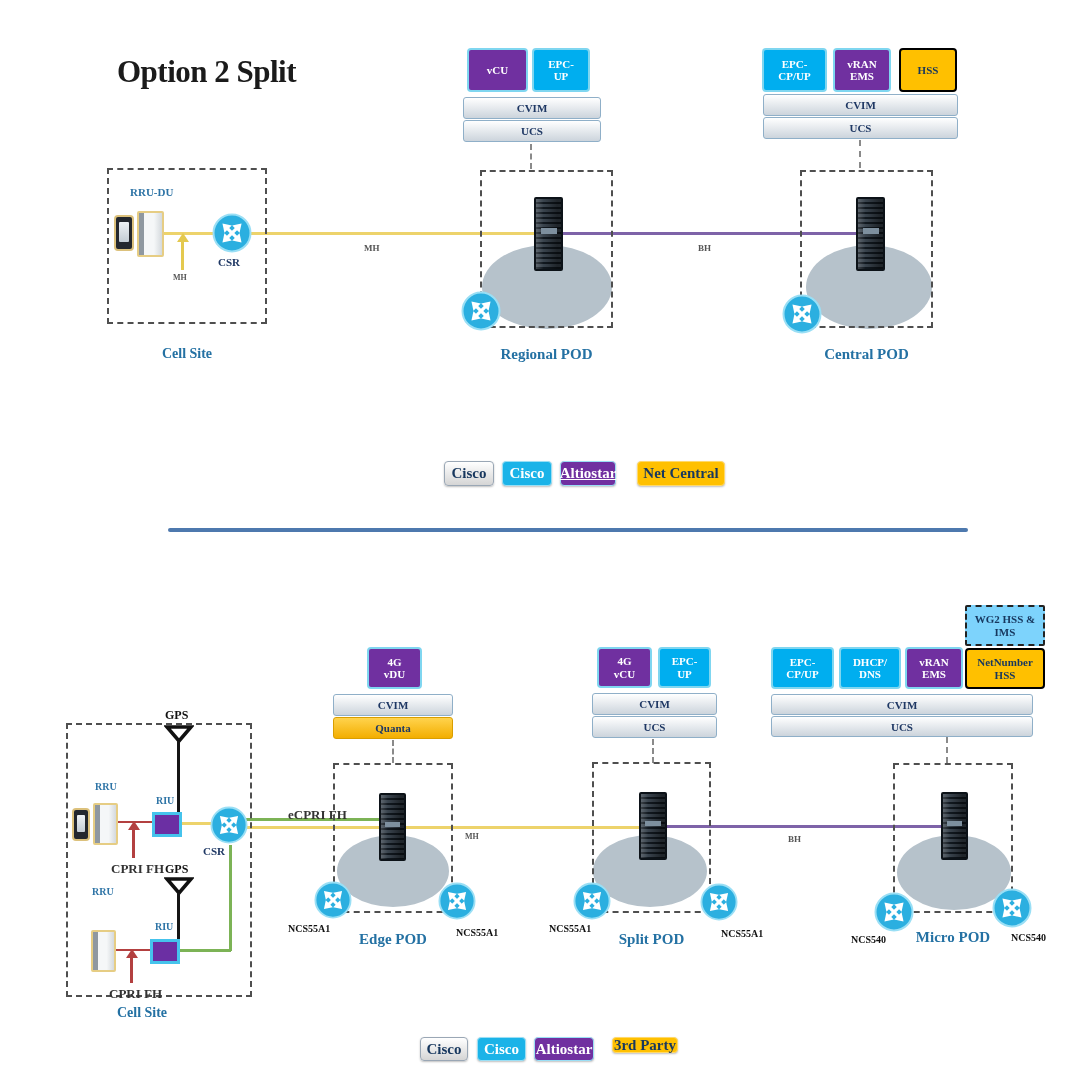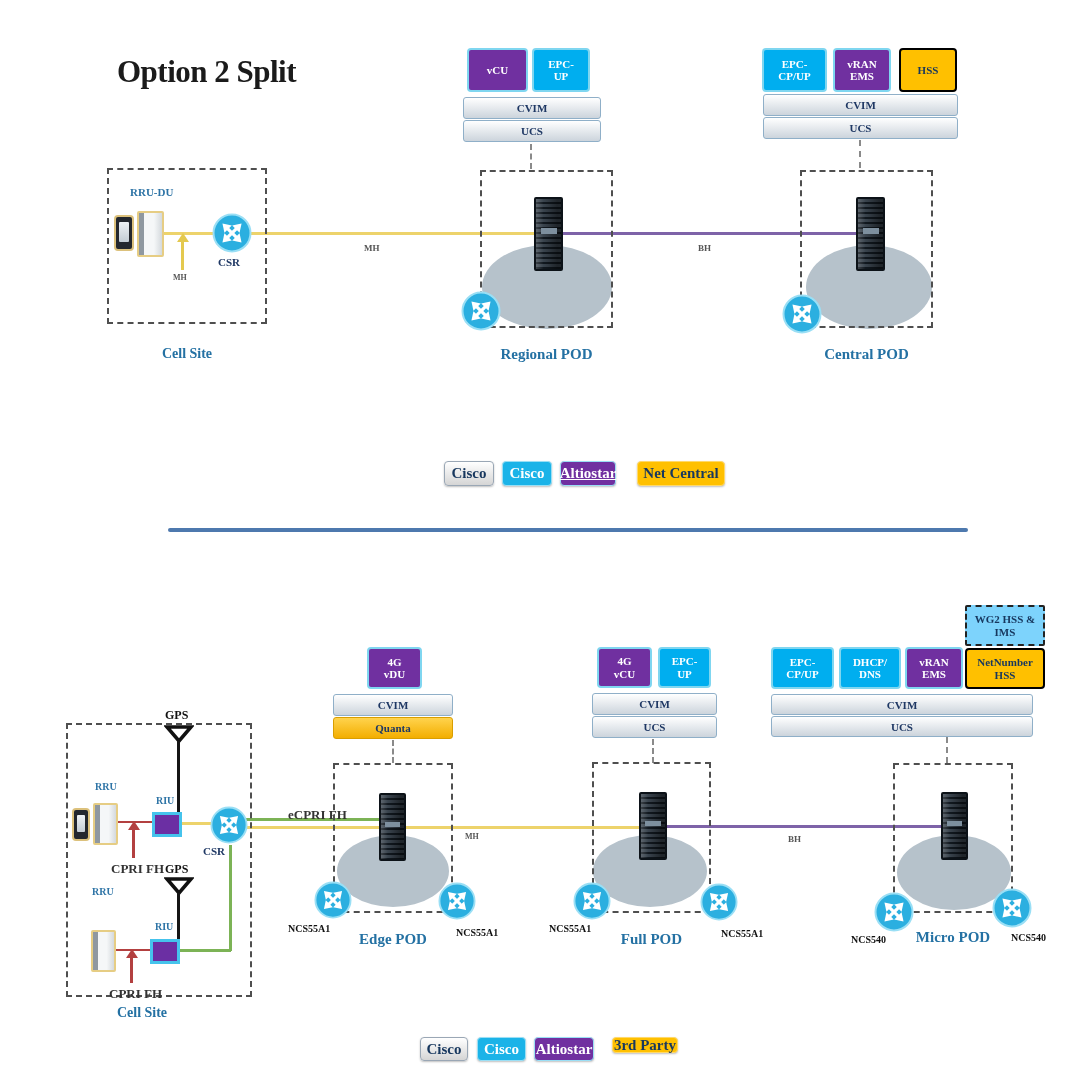--- a/index.html
+++ b/index.html
@@ -243,21 +243,21 @@
   <div class="abs dash-box" style="left:592px;top:752px;width:119px;height:151px;"></div>
   <div class="abs server" style="left:639px;top:782px;width:28px;height:68px;"></div>
   <svg class="abs" style="left:573px;top:872px;width:38px;height:38px;">
       <use href="#rtr"></use>
     </svg>
   <svg class="abs" style="left:700px;top:873px;width:38px;height:38px;">
       <use href="#rtr"></use>
     </svg>
   <div class="abs ncs-label" style="left:549px;top:913px;">NCS55A1</div>
   <div class="abs ncs-label" style="left:721px;top:918px;">NCS55A1</div>
-  <div class="abs pod-label" style="left:592px;top:921px;width:119px;">Full POD</div>
+  <div class="abs pod-label" style="left:592px;top:921px;width:119px;">Split POD</div>
 
   <div class="abs ellipse" style="left:897px;top:825px;width:114px;height:75px;"></div>
   <div class="abs dash-box" style="left:893px;top:753px;width:120px;height:150px;"></div>
   <div class="abs server" style="left:941px;top:782px;width:27px;height:68px;"></div>
   <svg class="abs" style="left:874px;top:882px;width:40px;height:40px;">
       <use href="#rtr"></use>
     </svg>
   <svg class="abs" style="left:992px;top:878px;width:40px;height:40px;">
       <use href="#rtr"></use>
     </svg>

